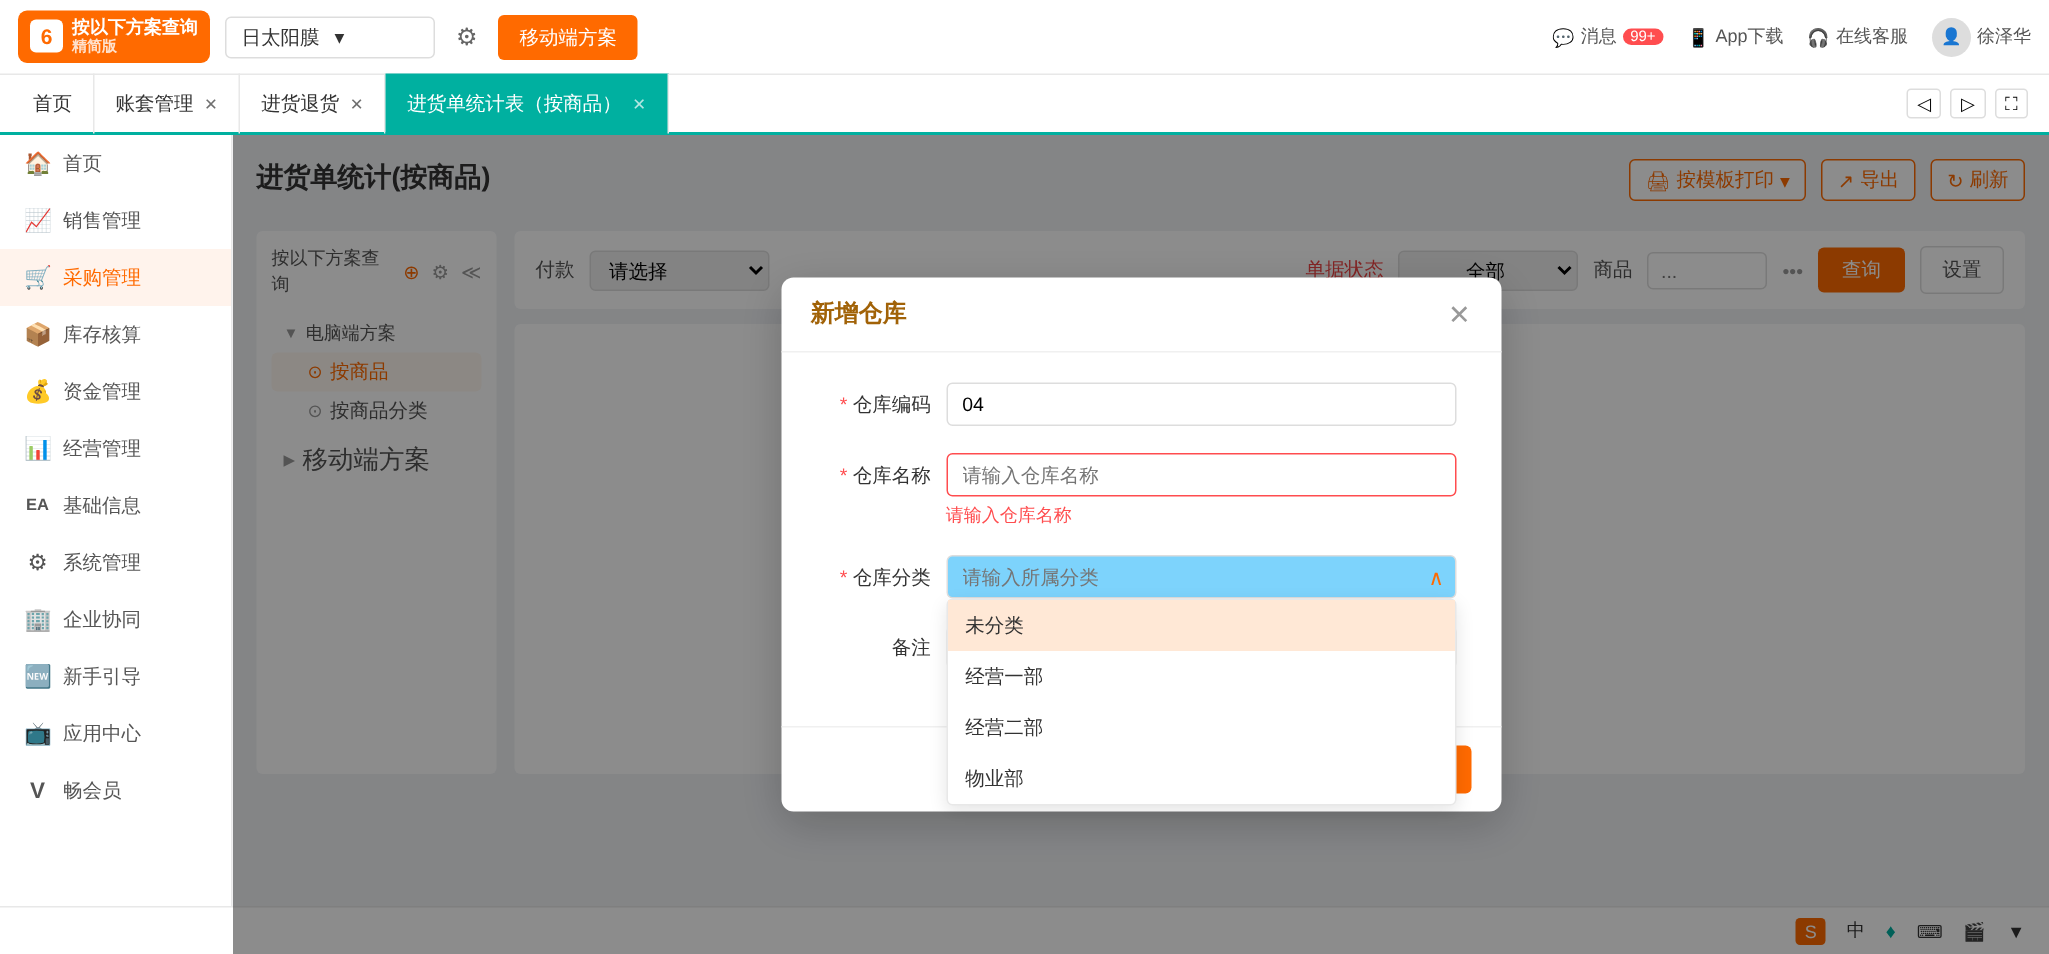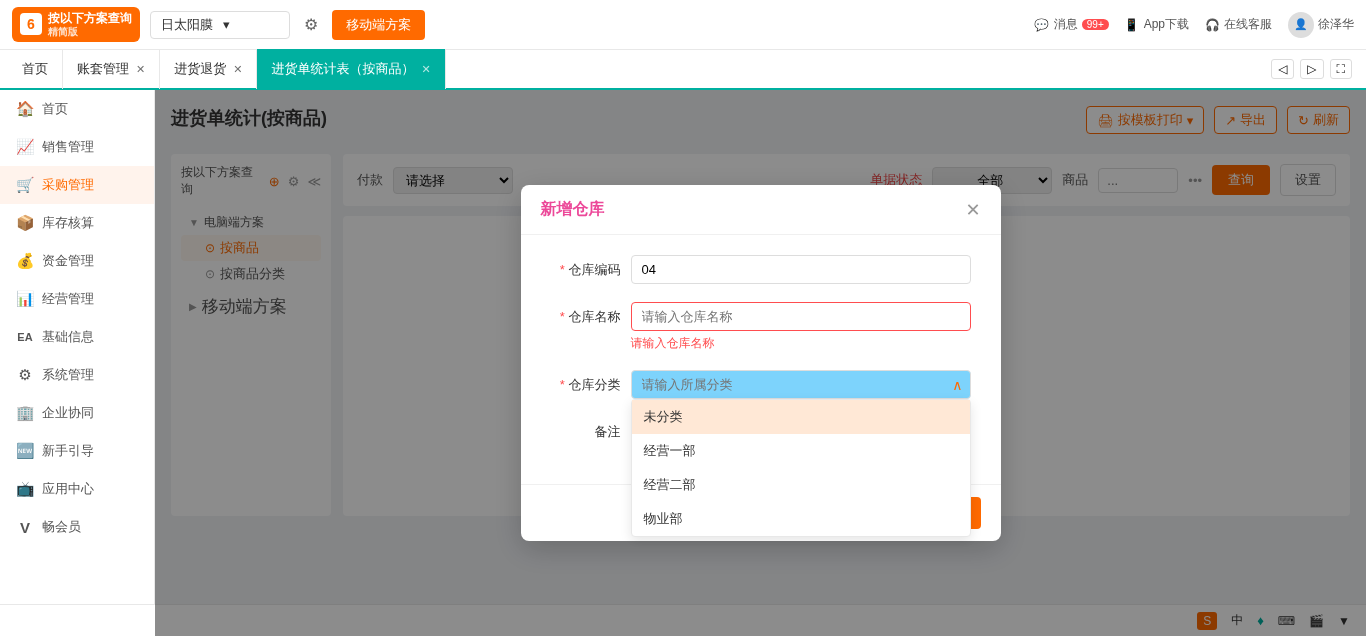--- a/index.html
+++ b/index.html
@@ -92,21 +92,21 @@
       z-index: 100;
     }
     .modal {
       background: #fff; border-radius: 8px; width: 480px;
       box-shadow: 0 8px 30px rgba(0,0,0,0.2); position: relative;
     }
     .modal-header {
       display: flex; align-items: center; justify-content: space-between;
       padding: 14px 20px; border-bottom: 1px solid #f0f0f0;
     }
-    .modal-title { font-size: 16px; font-weight: bold; color: #ec4899; }
+    .modal-title { font-size: 16px; font-weight: bold; color: #a16207; }
     .modal-close { cursor: pointer; color: #999; font-size: 18px; line-height: 1; }
     .modal-body { padding: 20px 30px; }
     .form-row { display: flex; align-items: flex-start; margin-bottom: 18px; gap: 10px; }
     .form-label { min-width: 70px; text-align: right; font-size: 13px; color: #333; padding-top: 6px; }
     .required { color: #ff4d4f; }
     .form-control-wrap { flex: 1; position: relative; }
     .form-input {
       width: 100%; border: 1px solid #ddd; border-radius: 4px;
       padding: 6px 10px; font-size: 13px; outline: none;
     }

